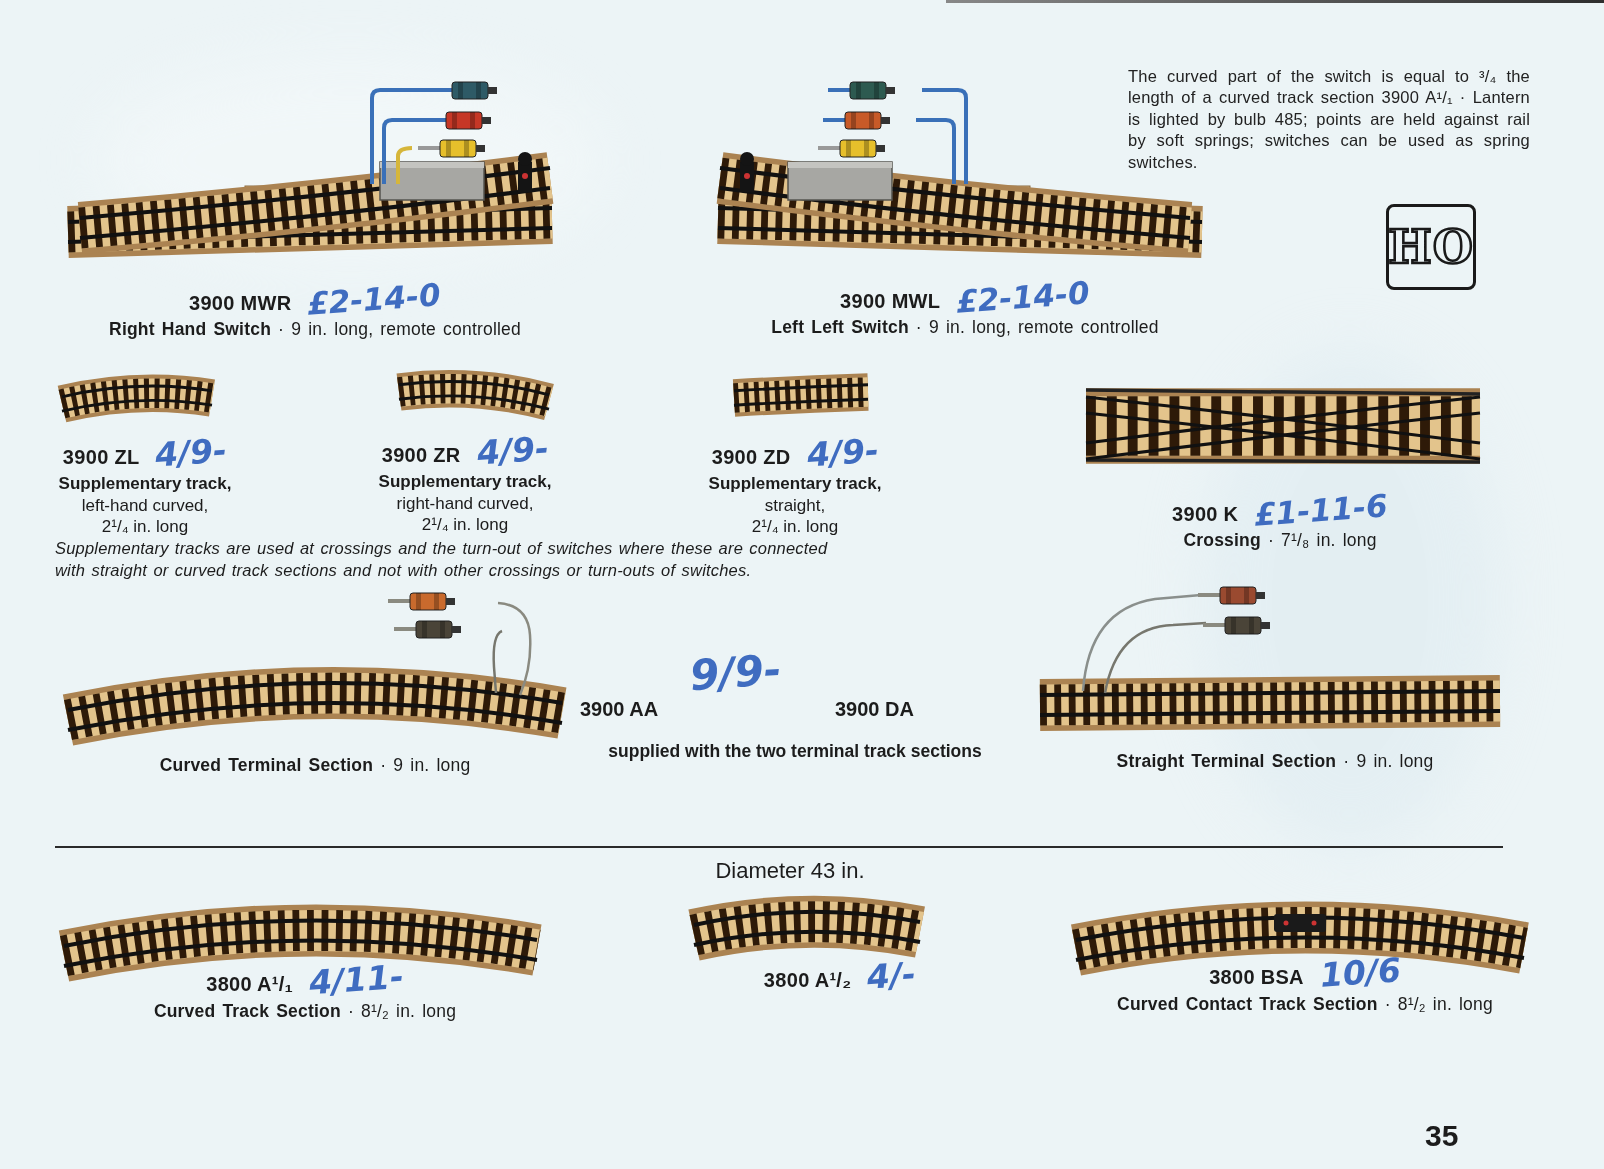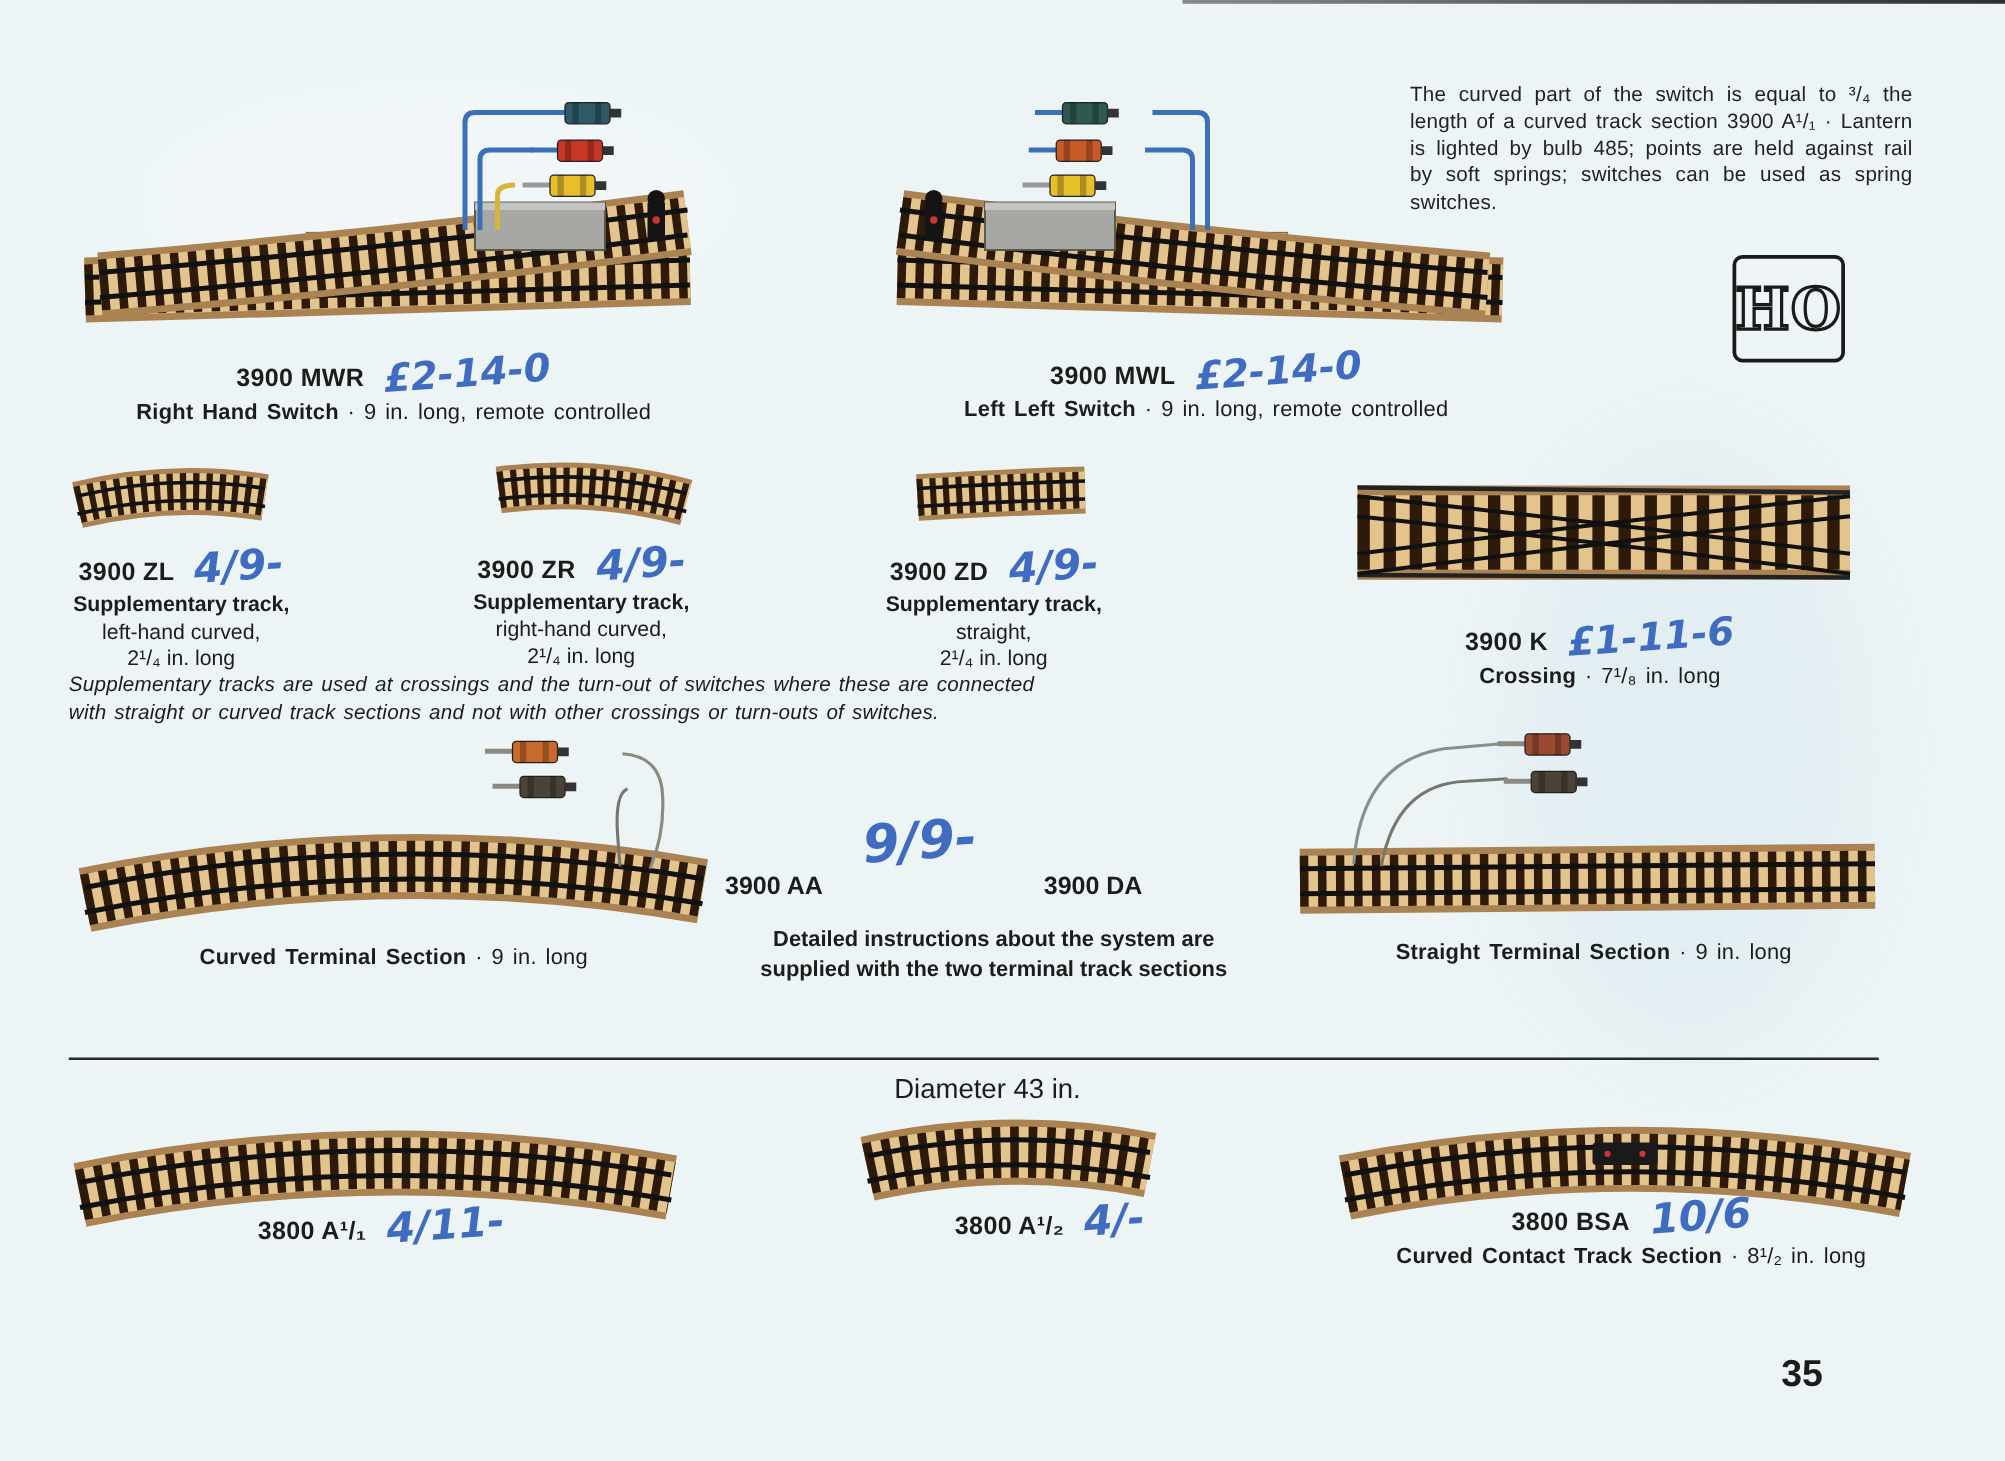--- a/index.html
+++ b/index.html
@@ -24,21 +24,21 @@
          transform:rotate(-4deg);display:inline-block;}
   .price.big{font-size:31px;}
   .price.shill{font-size:33px;}
   .desc{font-size:17.5px;margin-top:2px;letter-spacing:.2px;word-spacing:2px;}
   .desc .b{font-weight:bold;}
   .small-lines div{font-size:17px;line-height:1.25;}
   .small-lines .b{font-weight:bold;}
   .note{font-size:16.5px;line-height:1.35;letter-spacing:.2px;word-spacing:1.5px;}
   .center-note{font-weight:bold;font-size:17.5px;text-align:center;line-height:1.35;}
   .rule{height:2px;background:#2a2a2a;}
-  .pagenum{font-weight:bold;font-size:30px;}
+  .pagenum{font-weight:bold;font-size:30px;margin-top:36px;}
   .codeline{font-weight:bold;font-size:20px;}
   svg{position:absolute;overflow:visible;}
 </style>
 </head>
 <body>
 
 <div class="abs top-edge"></div>
 <div class="abs blotch" style="left:1200px;top:350px;width:300px;height:500px;"></div>
 <div class="abs blotch" style="left:100px;top:60px;width:500px;height:200px;background:#f6fafb;"></div>
 
@@ -299,21 +299,20 @@
       <rect x="224" y="42" width="5" height="17" fill="rgba(0,0,0,0.25)"></rect>
       <rect x="236" y="47" width="9" height="7" fill="#333"></rect>
     </g>
 </svg>
 
 <div class="abs codeline" style="left:580px;top:698px;">3900 AA</div>
 <div class="abs price" style="left:690px;top:648px;font-size:42px;">9/9-</div>
 <div class="abs codeline" style="left:835px;top:698px;">3900 DA</div>
 
 <div class="abs center-note" style="left:600px;top:740px;width:390px;">
-  <div>Detailed instructions about the system are</div>
   <div>supplied with the two terminal track sections</div>
 </div>
 
 <div class="abs cap" style="left:55px;top:753px;width:520px;">
   <div class="desc"><span class="b">Curved Terminal Section</span><span> · 9 in. long</span></div>
 </div>
 <div class="abs cap" style="left:1055px;top:749px;width:440px;">
   <div class="desc"><span class="b">Straight Terminal Section</span><span> · 9 in. long</span></div>
 </div>
 
@@ -349,20 +348,21 @@
   <rect x="214" y="36" width="52" height="18" rx="3" fill="#1a1a1a"></rect>
   <circle cx="226" cy="45" r="2.5" fill="#c33"></circle>
   <circle cx="254" cy="45" r="2.5" fill="#c33"></circle>
 </svg>
 
 <div class="abs cap" style="left:55px;top:960px;width:500px;">
   <div class="cap-l1">
     <span class="code">3800 A¹/₁</span>
     <span class="price shill">4/11-</span>
   </div>
+  <div class="desc"><span class="b">Curved Track Section</span><span> · 8¹/₂ in. long</span></div>
 </div>
 
 <div class="abs cap" style="left:620px;top:956px;width:440px;">
   <div class="cap-l1">
     <span class="code">3800 A¹/₂</span>
     <span class="price shill">4/-</span>
   </div>
 </div>
 
 <div class="abs cap" style="left:1075px;top:953px;width:460px;">

